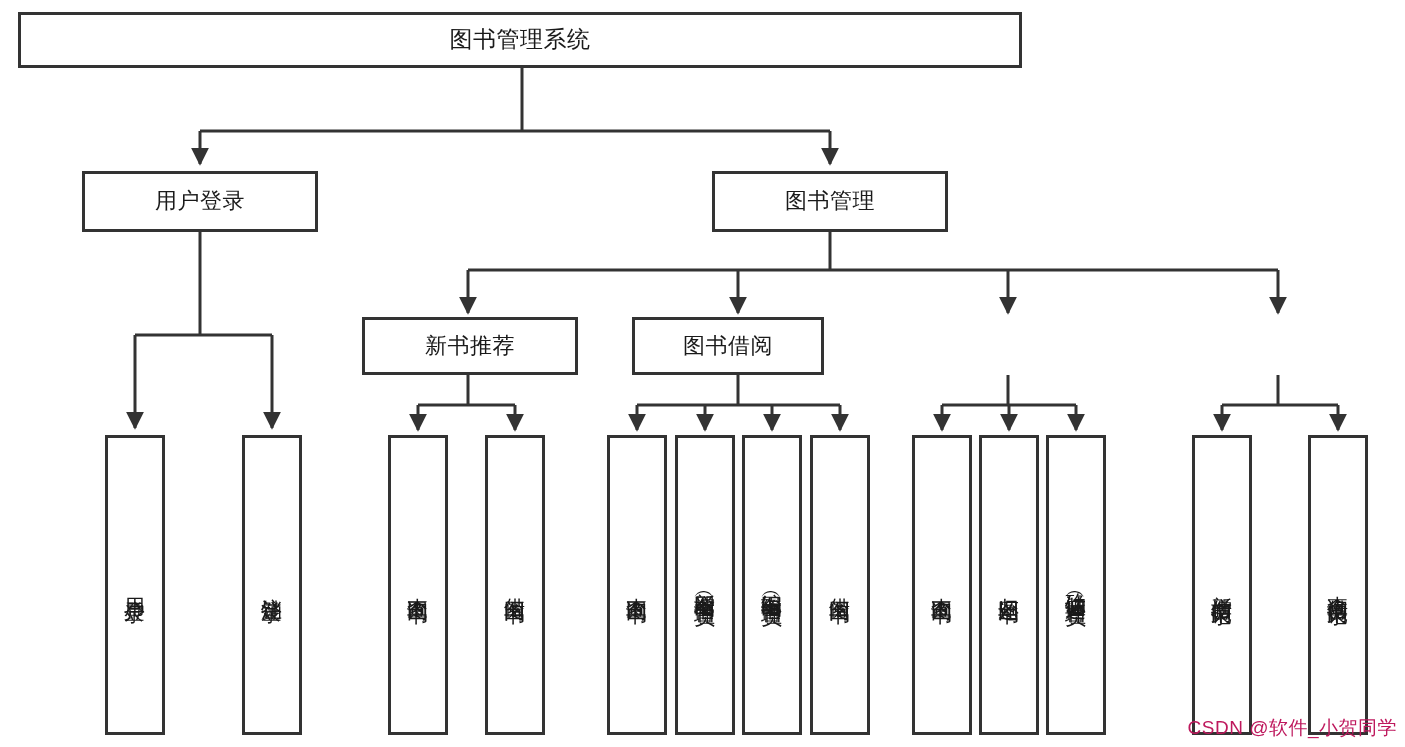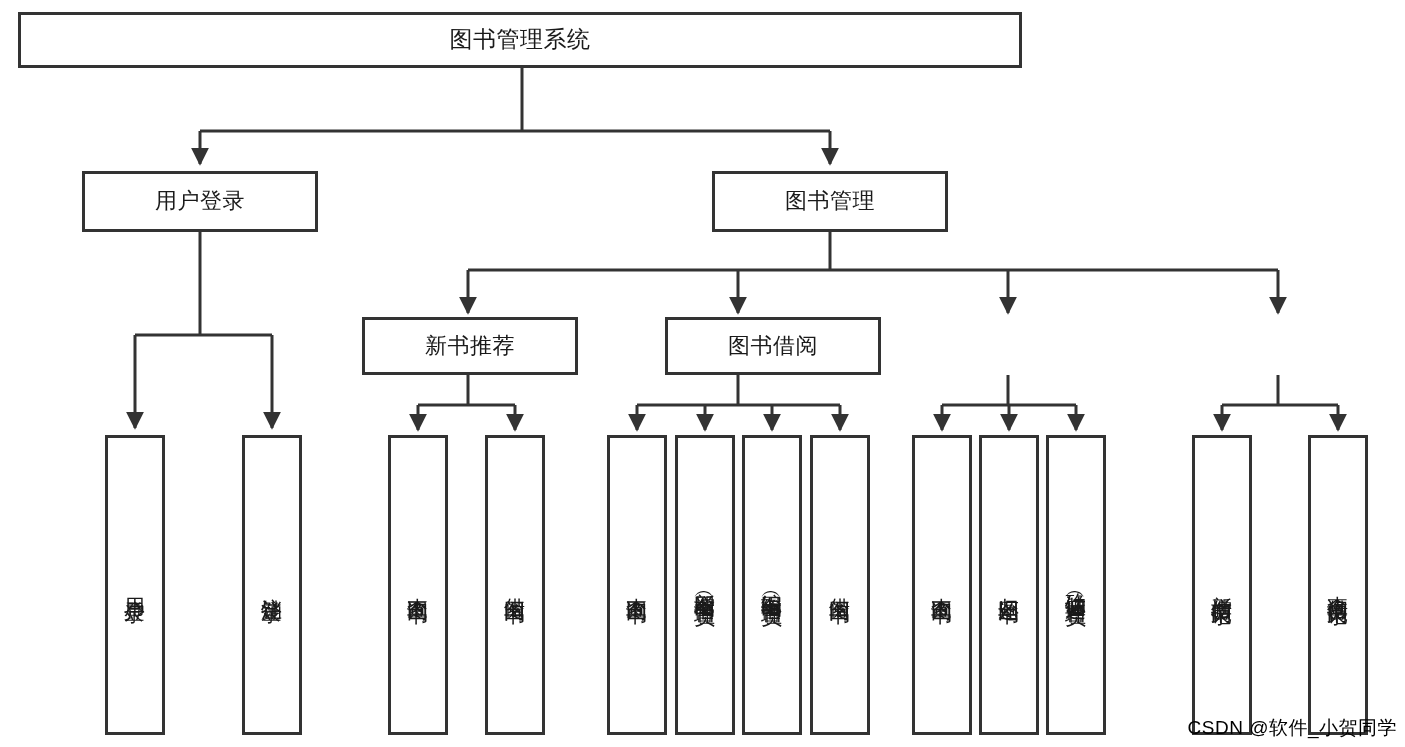--- a/index.html
+++ b/index.html
@@ -45,21 +45,21 @@
     font-size: 21px;
     letter-spacing: 2px;
     line-height: 1;
   }
   .node.root .label { font-size: 23px; }
   .watermark {
     position: absolute;
     right: 8px;
     bottom: 6px;
     font-size: 19px;
-    color: #000000;
+    color: #be185d;
     letter-spacing: 0.5px;
     white-space: nowrap;
     pointer-events: none;
   }
 </style>
 </head>
 <body>
 
 <div id="canvas">
 
@@ -120,21 +120,21 @@
   <div class="node" style="left:82px; top:171px; width:236px; height:61px;">
     <span class="label">用户登录</span>
   </div>
   <div class="node" style="left:362px; top:317px; width:216px; height:58px;">
     <span class="label">新书推荐</span>
   </div>
 
   <div class="node" style="left:712px; top:171px; width:236px; height:61px;">
     <span class="label">图书管理</span>
   </div>
-  <div class="node" style="left:665px; top:317px; width:216px; height:58px;">
+  <div class="node" style="left:632px; top:317px; width:192px; height:58px;">
     <span class="label">图书借阅</span>
   </div>
 
   <div class="node vertical" style="left:105px; top:435px; width:60px; height:300px;">
     <span class="label">用户登录</span>
   </div>
   <div class="node vertical" style="left:242px; top:435px; width:60px; height:300px;">
     <span class="label">注销登录</span>
   </div>
 

